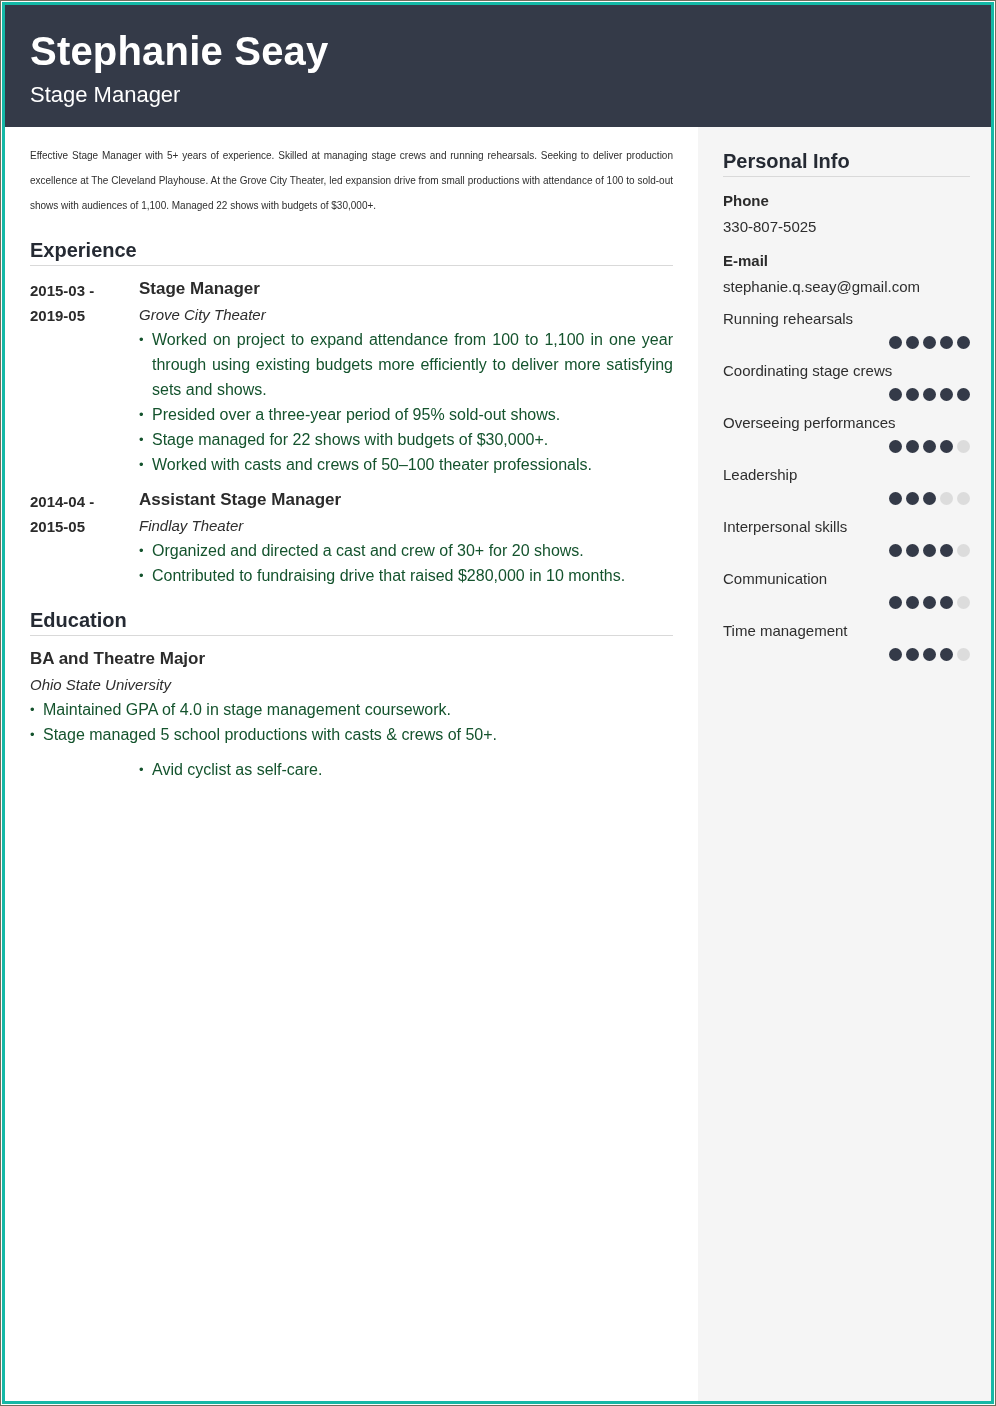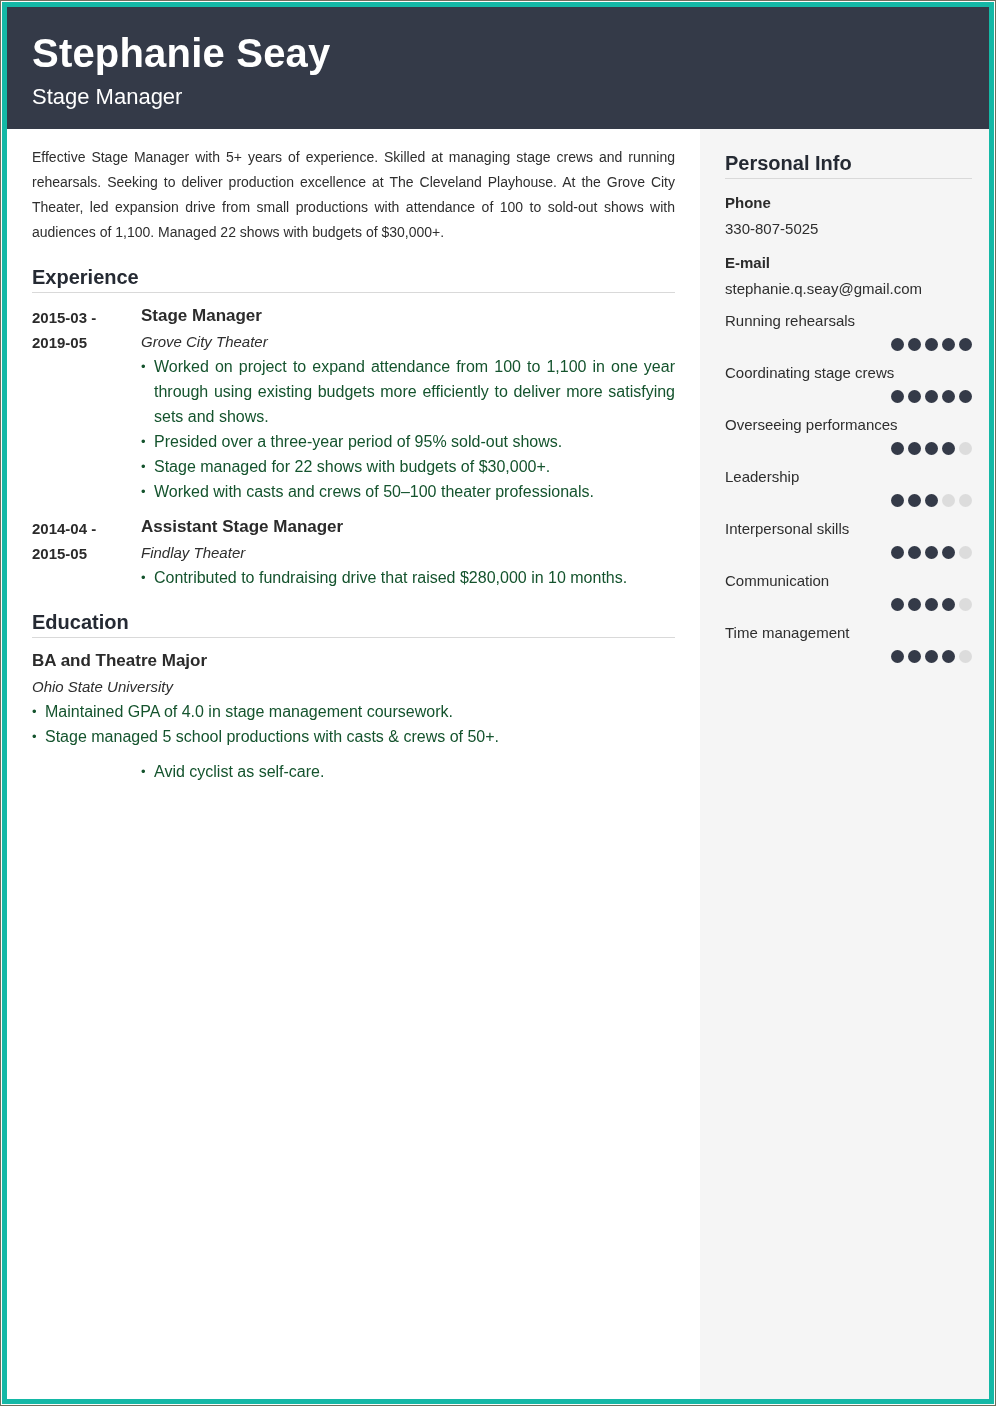--- a/index.html
+++ b/index.html
@@ -16,21 +16,21 @@
     .frame {
       position: absolute;
       left: 0; top: 0;
       width: 996px; height: 1406px;
       border: 1px solid #6e6e5c;
       padding: 1px;
     }
     .frame-inner {
       position: relative;
       width: 100%; height: 100%;
-      border: 5px solid #14b8a6;
+      border: 3px solid #14b8a6;
       overflow: hidden;
       background: #ffffff;
     }
     .header {
       position: absolute;
       left: 0; top: 0;
       width: 100%;
       height: 122px;
       background: #343a48;
       color: #ffffff;
@@ -56,21 +56,21 @@
     }
     .sidebar {
       position: absolute;
       left: 693px; top: 122px;
       width: 297px;
       height: 1300px;
       background: #f5f5f5;
     }
     .summary {
       margin-top: 16px;
-      font-size: 14px;
+      font-size: 10px;
       line-height: 25px;
       text-align: justify;
       color: #2e2e2e;
     }
     .section-title {
       font-size: 20px;
       font-weight: bold;
       color: #252a33;
       line-height: 24px;
       padding-bottom: 3px;
@@ -191,20 +191,21 @@
 
         <div class="entry">
           <div class="dates">
             <div>2014-04 -</div>
             <div>2015-05</div>
           </div>
           <div class="body">
             <div class="role">Assistant Stage Manager</div>
             <div class="org">Findlay Theater</div>
             <ul class="bullets">
+              <li>Organized and directed a cast and crew of 30+ for 20 shows.</li>
               <li>Contributed to fundraising drive that raised $280,000 in 10 months.</li>
             </ul>
           </div>
         </div>
       </section>
 
       <section>
         <h2 class="section-title">Education</h2>
         <div class="entry">
           <div class="body">

